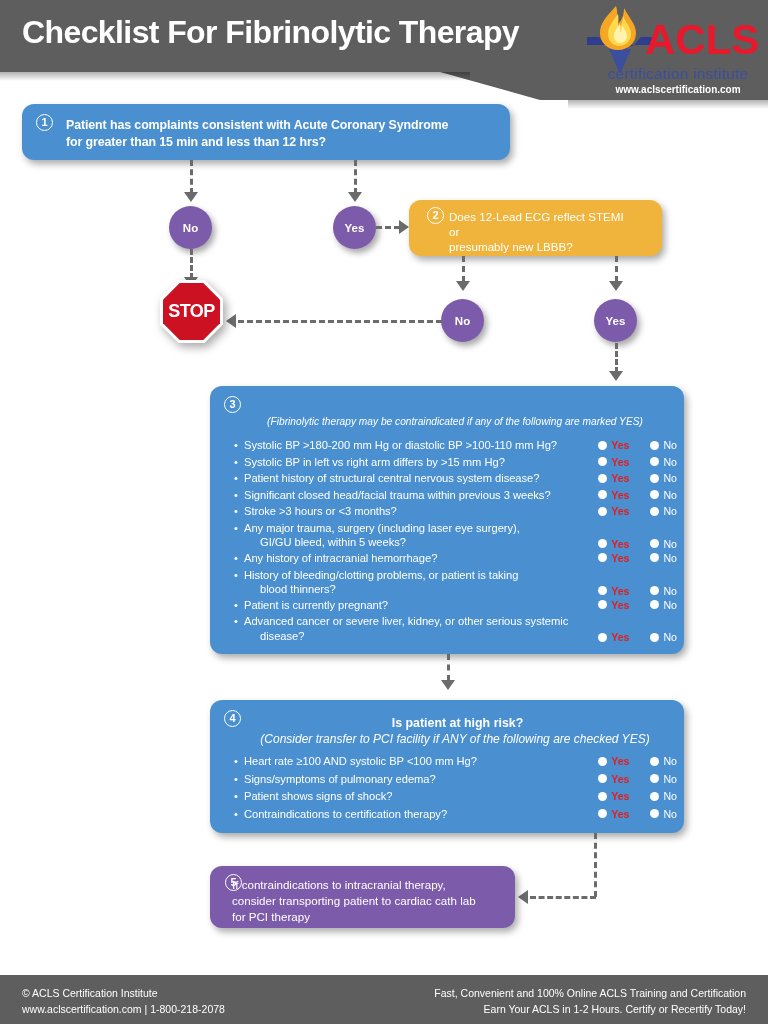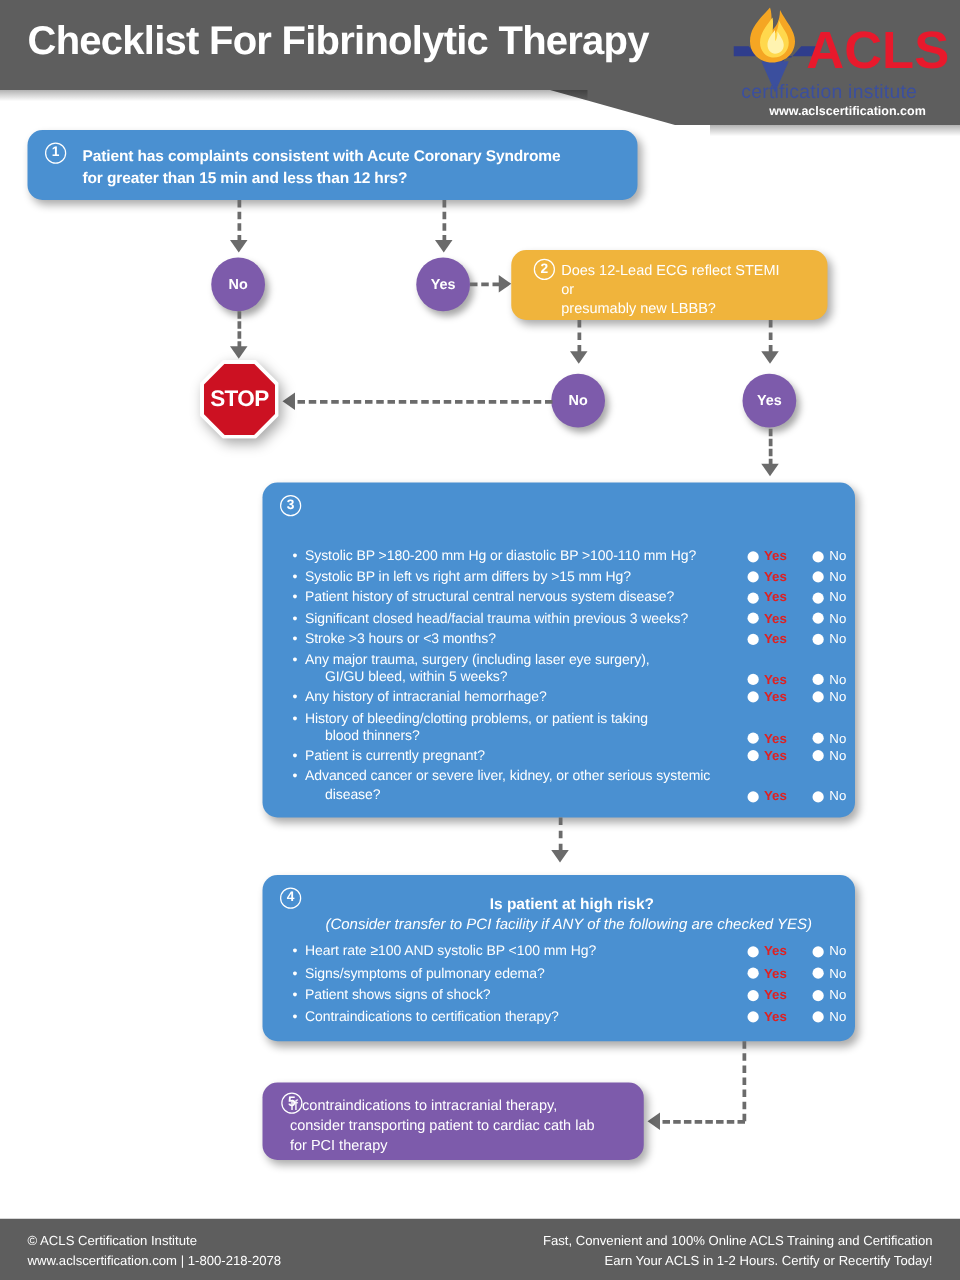--- a/index.html
+++ b/index.html
@@ -39,21 +39,21 @@
   
   #logo { position:absolute; left:583px; top:3px; width:180px; height:98px; }
   #logo-flame { position:absolute; left:13px; top:2px; width:44px; height:46px; }
   #logo-torch { position:absolute; left:2px; top:30px; width:70px; height:42px; }
   #logo-acls {
     position:absolute; left:62px; top:16px;
     color:#e8192c; font-size:42px; font-weight:bold; letter-spacing:0px;
     line-height:42px;
   }
   #logo-sub {
-    position:absolute; left:10px; top:62px; width:170px; text-align:left;
+    position:absolute; left:10px; top:62px; width:170px; text-align:center;
     color:#3b4f9e; font-size:15.5px; letter-spacing:0.2px;
   }
   #logo-url {
     position:absolute; left:10px; top:81px; width:170px; text-align:center;
     color:#ffffff; font-size:10px; font-weight:bold; letter-spacing:0px;
   }
 
   
   .box {
     position: absolute; border-radius: 12px;
@@ -154,21 +154,21 @@
     display:flex; align-items:center; justify-content:center;
     color:#ffffff; font-size:11.5px; font-weight:bold;
   }
   #c-no1  { left: 169px; top: 206px; }
   #c-yes1 { left: 333px; top: 206px; }
   #c-no2  { left: 441px; top: 299px; }
   #c-yes2 { left: 594px; top: 299px; }
 
   
   #stop {
-    position:absolute; left: 160px; top: 288px; width: 63px; height: 63px;
+    position:absolute; left: 160px; top: 280px; width: 63px; height: 63px;
     filter: drop-shadow(3px 4px 5px rgba(0,0,0,0.35));
   }
   #stop .oct-outer {
     position:absolute; inset:0; background:#ffffff;
     clip-path: polygon(29.3% 0%, 70.7% 0%, 100% 29.3%, 100% 70.7%, 70.7% 100%, 29.3% 100%, 0% 70.7%, 0% 29.3%);
   }
   #stop .oct-inner {
     position:absolute; inset:3px; background:#cc1122;
     clip-path: polygon(29.3% 0%, 70.7% 0%, 100% 29.3%, 100% 70.7%, 70.7% 100%, 29.3% 100%, 0% 70.7%, 0% 29.3%);
   }
@@ -286,20 +286,21 @@
     <div class="oct-outer"></div>
     <div class="oct-inner"></div>
     <div class="stop-label">STOP</div>
   </div>
 
   <div class="vline" style="left:615px; top:343px; height:30px;"></div>
   <div class="arrow-d" style="left:609px; top:371px;"></div>
 
   <div id="step3" class="box blue">
     <div class="step-badge">3</div>
+    <div class="hdr-sub">(Fibrinolytic therapy may be contraindicated if any of the following are marked YES)</div>
     <div class="rows" id="step3-rows">
         <div class="crow" style="height: 16.6px;">
           <div class="qtext">
             <span class="bullet">•</span>
             <span class="qt">Systolic BP &gt;180-200 mm Hg or diastolic BP &gt;100-110 mm Hg?</span>
           </div>
           <div class="opts" style="top: 1px;">
             <div class="opt">
               <span class="radio"></span>
               <span class="lbl-yes">Yes</span>

